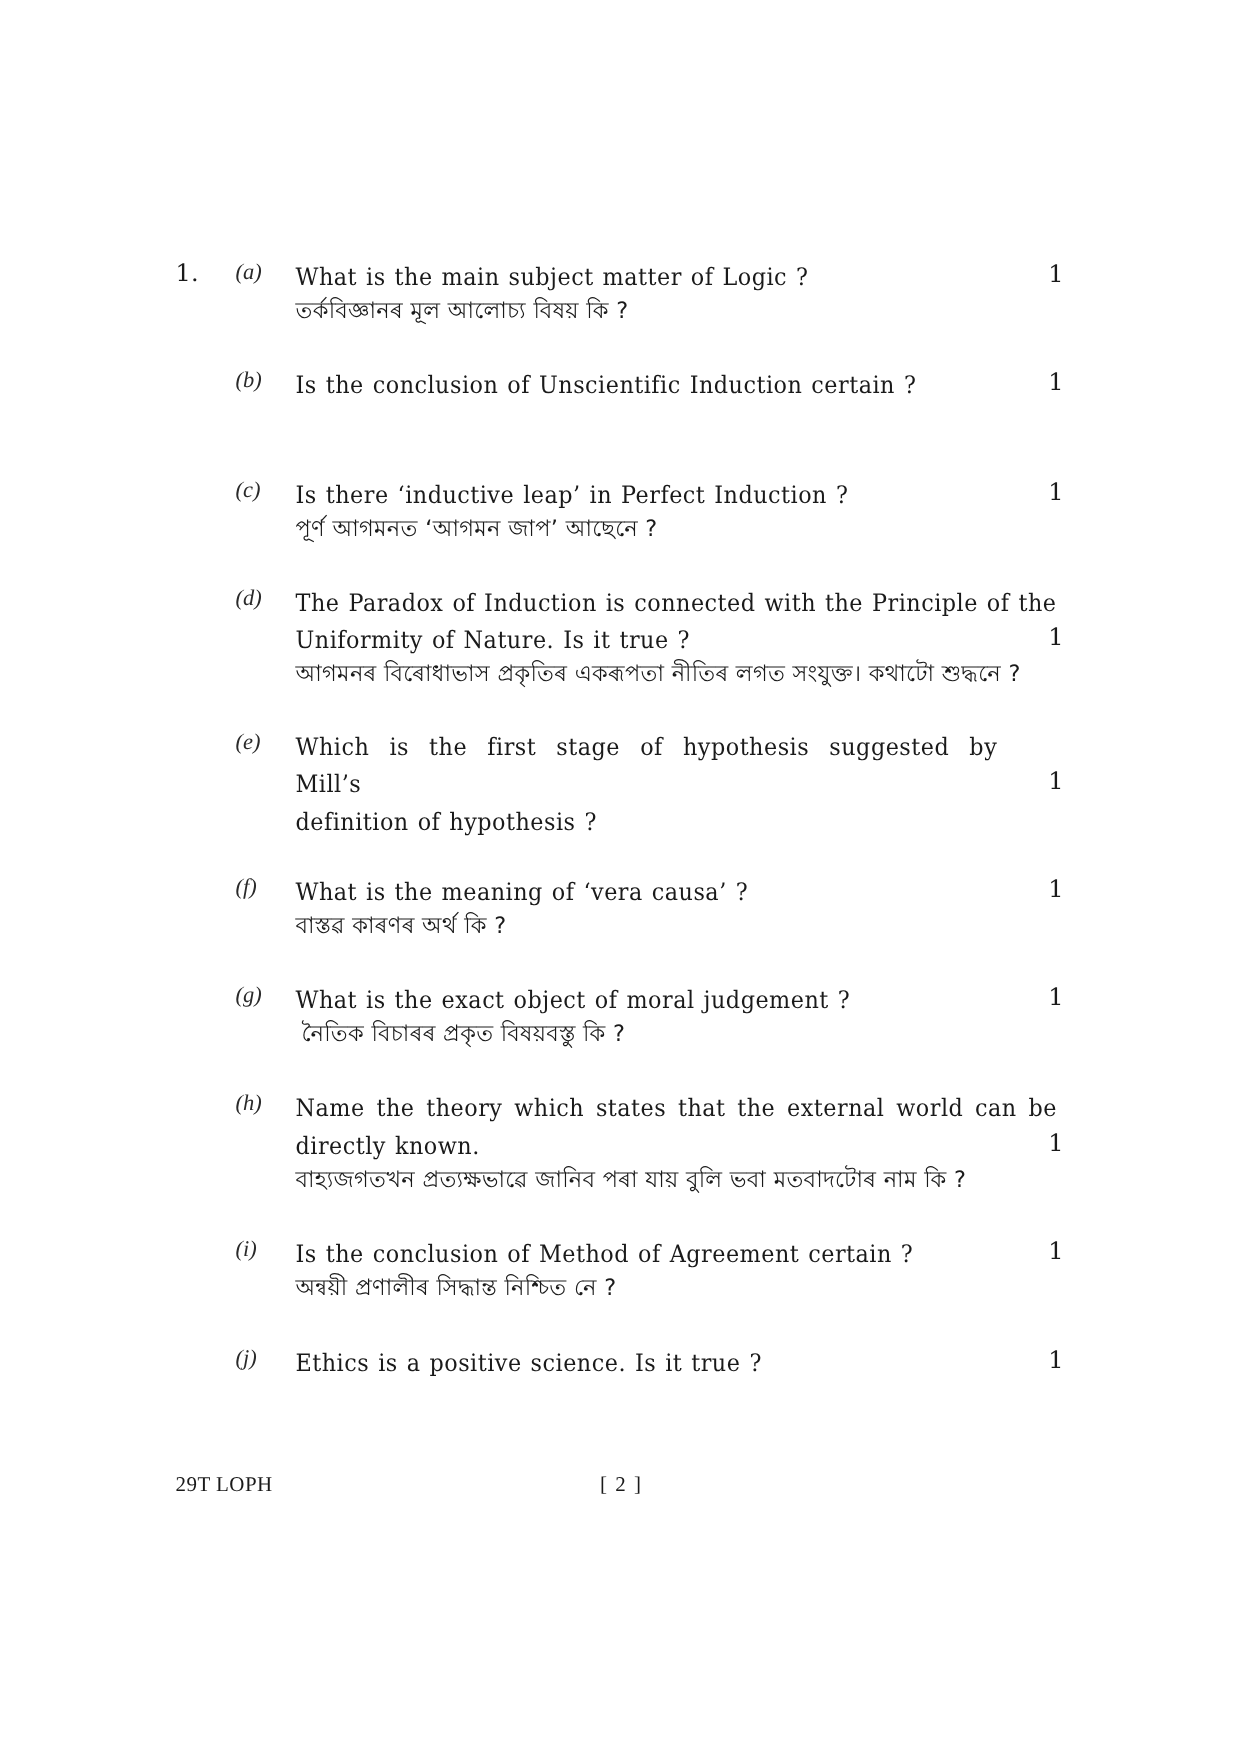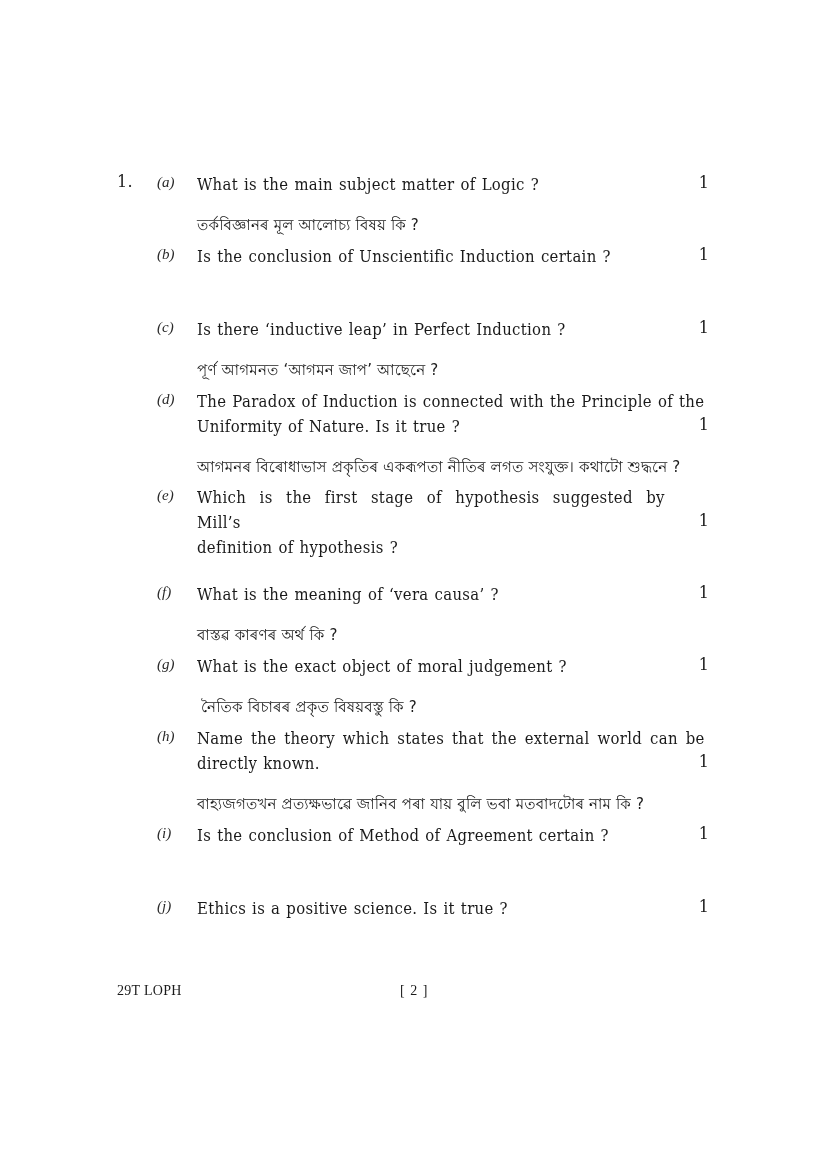--- a/index.html
+++ b/index.html
@@ -53,21 +53,21 @@
     line-height: 25px;
     letter-spacing: 0.35px;
     word-spacing: 1px;
     font-family: "DejaVu Serif", serif;
     font-weight: normal;
     transform: scaleX(0.93);
     transform-origin: left top;
     width: 550px;
   }
   .as {
-    margin-top: 18px;
+    margin-top: 0;
     font-size: 15px;
     line-height: 20px;
     font-family: "DejaVu Sans", sans-serif;
     letter-spacing: 0.2px;
   }
   .mark {
     position: absolute;
     right: 0;
     font-size: 16px;
     line-height: 25px;
@@ -168,20 +168,21 @@
       <div class="en">directly known.</div>
       <div class="as">বাহ্যজগতখন প্ৰত্যক্ষভাৱে জানিব পৰা যায় বুলি ভবা মতবাদটোৰ নাম কি ?</div>
     </div>
     <div class="mark" style="top:23px;">1</div>
   </div>
 
   <div class="item" style="top:823px;">
     <div class="label">(i)</div>
     <div class="text">
       <div class="en">Is the conclusion of Method of Agreement certain ?</div>
+      <div class="as">অন্বয়ী প্ৰণালীৰ সিদ্ধান্ত নিশ্চিত নে ?</div>
     </div>
     <div class="mark" style="top:-2px;">1</div>
   </div>
 
   <div class="item" style="top:896px;">
     <div class="label">(j)</div>
     <div class="text">
       <div class="en">Ethics is a positive science. Is it true ?</div>
     </div>
     <div class="mark" style="top:-2px;">1</div>

